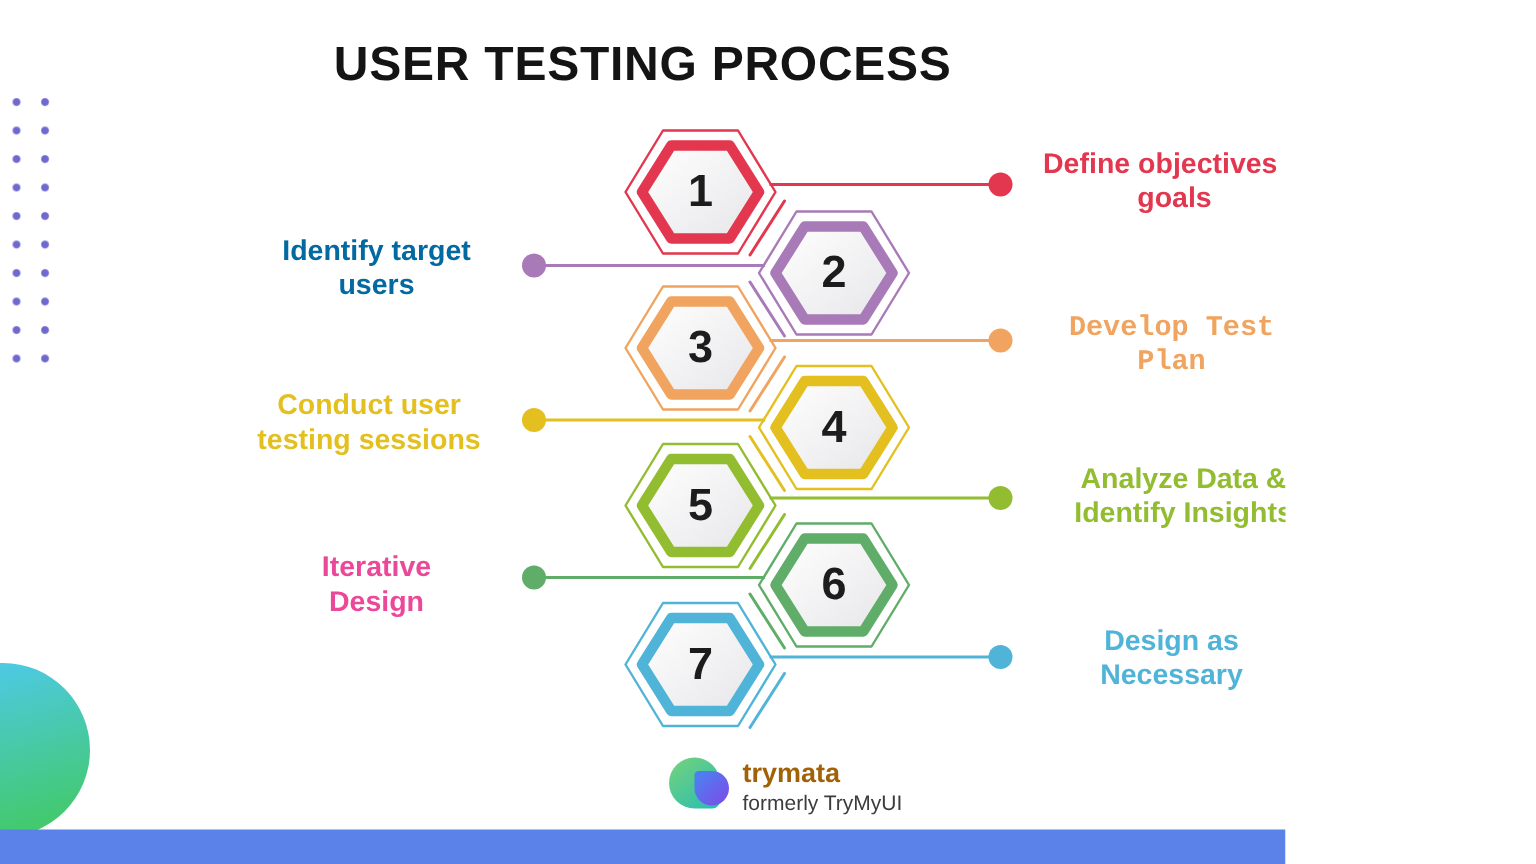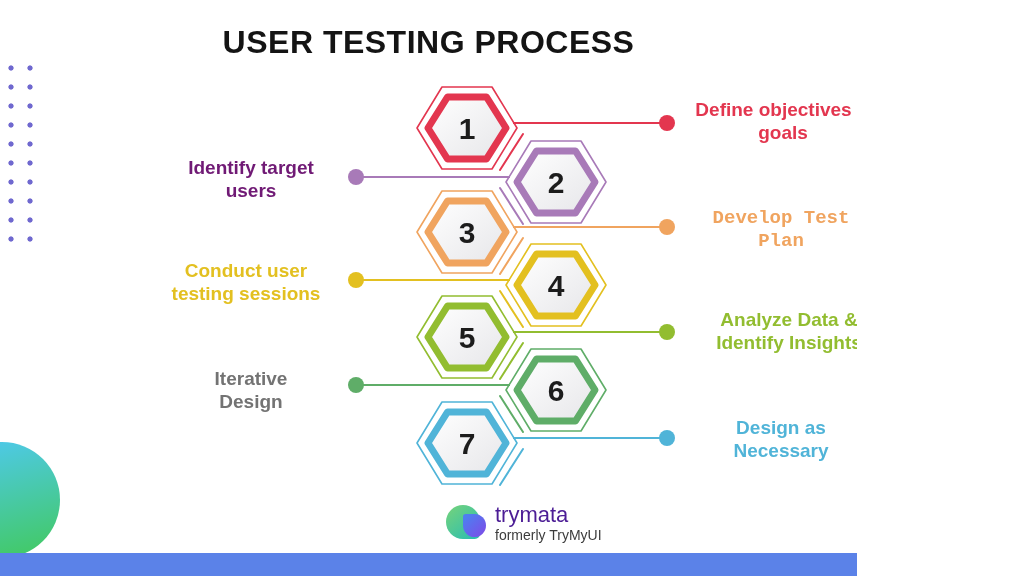--- a/index.html
+++ b/index.html
@@ -53,21 +53,21 @@
     position:absolute;left:0;top:2px;width:34px;height:34px;
     border-radius:50% 50% 15% 50%;
     background:linear-gradient(140deg,#6fd17f 10%,#2fbfae 90%);
   }
   .leaf-blue{
     position:absolute;left:17px;top:11px;width:23px;height:23px;
     border-radius:12% 50% 50% 50%;
     background:linear-gradient(135deg,#4f7df0 15%,#7a4fe8 90%);
   }
   .logo-text{margin-left:7px;}
-  .logo-name{font-size:22px;font-weight:400;color:#4c1d95;line-height:20px;}
+  .logo-name{font-size:18px;font-weight:700;color:#a16207;line-height:20px;}
   .logo-tagline{font-size:14px;font-weight:400;color:#3c3c3c;margin-top:2px;}
 </style>
 </head>
 <body>
 
 <div class="canvas">
 
   <h1 class="title">USER TESTING PROCESS</h1>
 
   <div class="circle-tr"></div>
@@ -137,29 +137,29 @@
         <polygon points="417,443 442,402 492,402 517,443 492,484 442,484" fill="none" stroke="#50b4d8" stroke-width="1.6" stroke-linejoin="round"></polygon>
         <line x1="500" y1="485" x2="523" y2="449" stroke="#50b4d8" stroke-width="2" stroke-linecap="round"></line>
         <polygon points="428,443 447.5,412 486.5,412 506,443 486.5,474 447.5,474" fill="url(#hexfill)" stroke="#50b4d8" stroke-width="7" stroke-linejoin="round"></polygon>
         <text x="467" y="443" text-anchor="middle" dominant-baseline="central" class="hex-num">7</text>
       </g>
     </svg>
 
   <div class="labels" id="labels">
       <div class="step-label" style="left: 783px; top: 121px; color: rgb(227, 54, 79);">Define objectives &amp;
 goals</div>
-      <div class="step-label" style="left: 251px; top: 179px; color: #701a75;">Identify target
+      <div class="step-label" style="left: 251px; top: 179px; color: #0369a1;">Identify target
 users</div>
       <div class="step-label" style="left: 781px; top: 230px; color: rgb(240, 164, 95); font-family: Liberation Mono, monospace;">Develop Test
 Plan</div>
       <div class="step-label" style="left: 246px; top: 282px; color: rgb(227, 192, 32);">Conduct user
 testing sessions</div>
       <div class="step-label" style="left: 789px; top: 331px; color: rgb(146, 189, 48);">Analyze Data &amp;
 Identify Insights</div>
-      <div class="step-label" style="left: 251px; top: 390px; color: #737373;">Iterative
+      <div class="step-label" style="left: 251px; top: 390px; color: #ec4899;">Iterative
 Design</div>
       <div class="step-label" style="left: 781px; top: 439px; color: rgb(80, 180, 216);">Design as
 Necessary</div>
     </div>
 
   <div class="logo">
     <div class="logo-mark">
       <div class="leaf-green"></div>
       <div class="leaf-blue"></div>
     </div>

